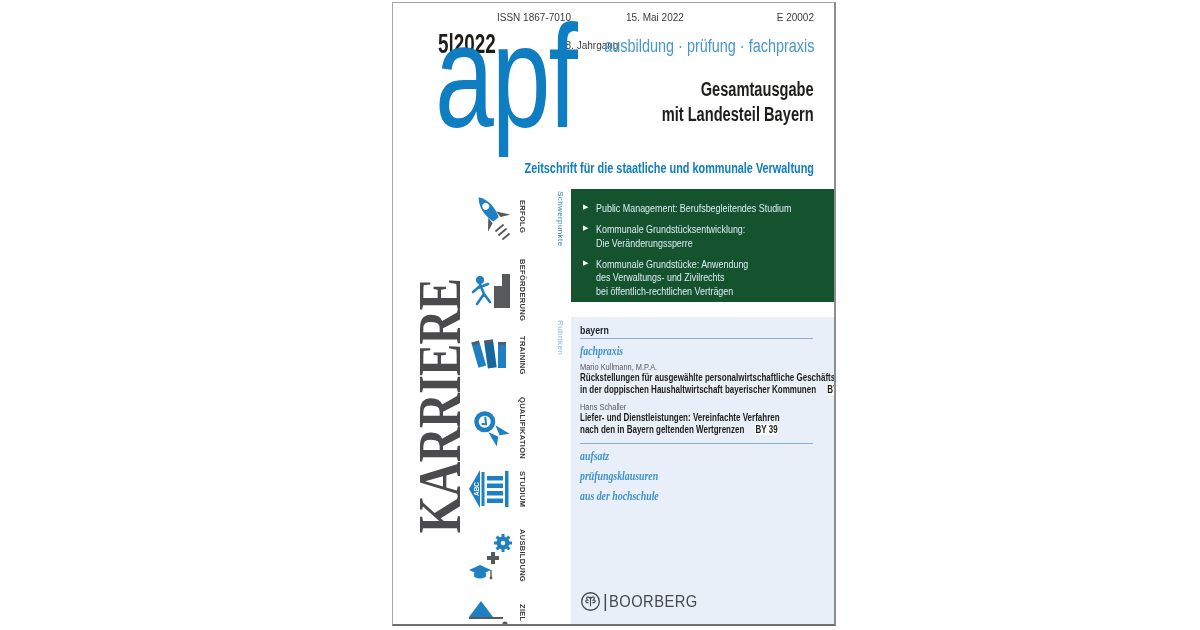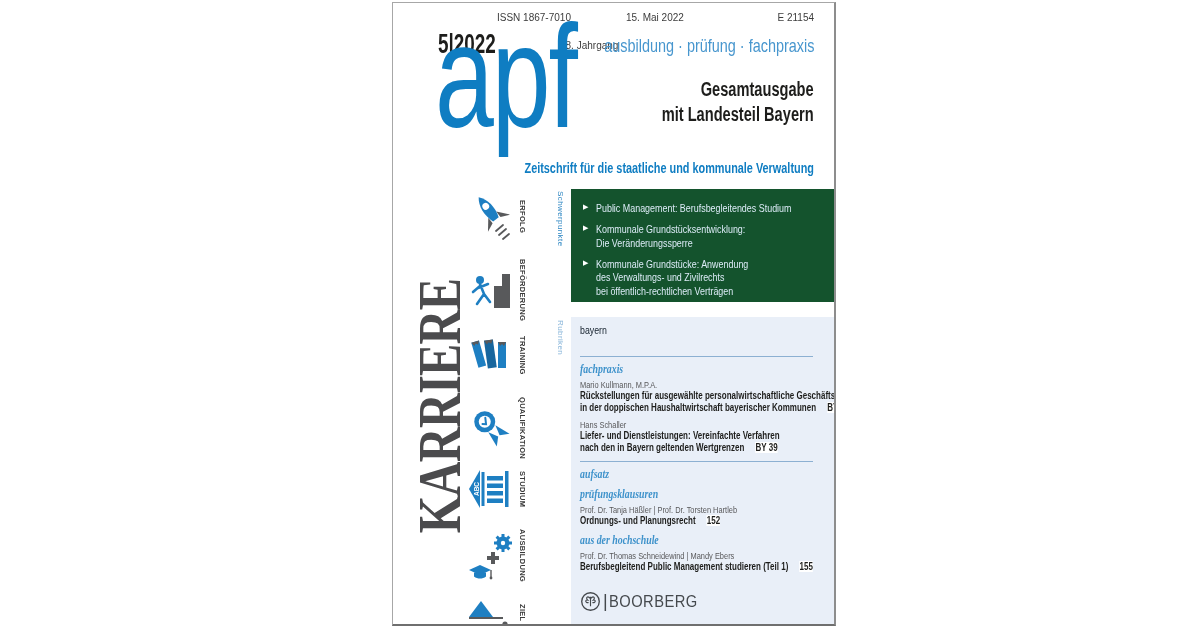--- a/index.html
+++ b/index.html
@@ -36,21 +36,21 @@
   .sp-bullet{position:absolute;left:0;top:1px;font-size:7px;color:#ffffff;}
   .sp-line{font-size:10.5px;font-weight:500;color:#ddecf8;line-height:1.27;white-space:nowrap;
            transform:scaleX(0.85);transform-origin:0 0;}
   .vlabel{position:absolute;writing-mode:vertical-rl;font-size:8px;letter-spacing:0.4px;white-space:nowrap;}
   .v-schwer{left:163px;top:188px;color:#2f87c3;}
   .v-rubrik{left:163px;top:317px;color:#8ab6da;}
 
   
   .panel{position:absolute;left:178px;top:314px;width:266px;height:312px;background:#e9eff8;
          box-sizing:border-box;padding:7px 24px 0 9px;}
-  .bayern-h{font-size:11px;font-weight:400;color:#16222e;padding-bottom:20px;
+  .bayern-h{font-size:11px;font-weight:700;color:#16222e;padding-bottom:2px;
             border-bottom:1px solid #8cb0d2;}
   .bayern-h span{display:inline-block;transform:scaleX(0.8);transform-origin:0 50%;}
   .cat{font-family:"Liberation Serif",serif;font-style:italic;font-size:12px;font-weight:600;
        color:#3e92cb;margin-top:5px;white-space:nowrap;transform:scaleX(0.82);transform-origin:0 50%;}
   .author{font-size:9.3px;color:#58585a;margin-top:3px;white-space:nowrap;
           transform:scaleX(0.8);transform-origin:0 50%;}
   .etitle{font-size:10px;font-weight:700;color:#1d1d1b;line-height:1.2;white-space:nowrap;
           transform:scaleX(0.8);transform-origin:0 50%;}
   .page{margin-left:14px;}
   .entry{margin-bottom:6px;}
@@ -78,21 +78,21 @@
 <body>
 
 <div class="page">
   <div class="cover">
     <div class="cover-inner">
 
       <div class="meta">
         <span class="m-issn">ISSN 1867-7010</span>
         <span class="m-vol">48. Jahrgang</span>
         <span class="m-date">15. Mai 2022</span>
-        <span class="m-e">E 21154</span>
+        <span class="m-e">E 20002</span>
       </div>
 
       <div class="issue">5|2022</div>
       <div class="apf">apf</div>
 
       <div class="tagline">ausbildung · prüfung · fachpraxis</div>
       <div class="edition">
         <div>Gesamtausgabe</div>
         <div>mit Landesteil Bayern</div>
       </div>
@@ -230,30 +230,22 @@
           <div class="author">Hans Schaller</div>
           <div class="etitle"><span>Liefer- und Dienstleistungen: Vereinfachte Verfahren</span></div>
           <div class="etitle"><span>nach den in Bayern geltenden Wertgrenzen</span><span class="page">BY 39</span></div>
         </div>
 
         <div class="sec-rule"></div>
 
         <div class="cat">aufsatz</div>
 
         <div class="cat">prüfungsklausuren</div>
-        <div class="entry">
-          <div class="author">Prof. Dr. Tanja Häßler | Prof. Dr. Torsten Hartleb</div>
-          <div class="etitle"><span>Ordnungs- und Planungsrecht</span><span class="page">152</span></div>
-        </div>
 
         <div class="cat">aus der hochschule</div>
-        <div class="entry">
-          <div class="author">Prof. Dr. Thomas Schneidewind | Mandy Ebers</div>
-          <div class="etitle"><span>Berufsbegleitend Public Management studieren (Teil 1)</span><span class="page">155</span></div>
-        </div>
       </div>
 
       <div class="publisher">
         <svg width="21" height="21" viewBox="0 0 22 22">
           <circle cx="11" cy="11" r="9.2" fill="none" stroke="#45494d" stroke-width="1.4"></circle>
           <path d="M11 16 V6 M11 8 C8 4.5 5.5 7 8 9.5 C5 9 5.5 13 9 12 M11 8 C14 4.5 16.5 7 14 9.5 C17 9 16.5 13 13 12" fill="none" stroke="#45494d" stroke-width="1.2"></path>
         </svg>
         <span class="pub-bar">|</span>
         <span class="pub-name">BOORBERG</span>
       </div>

